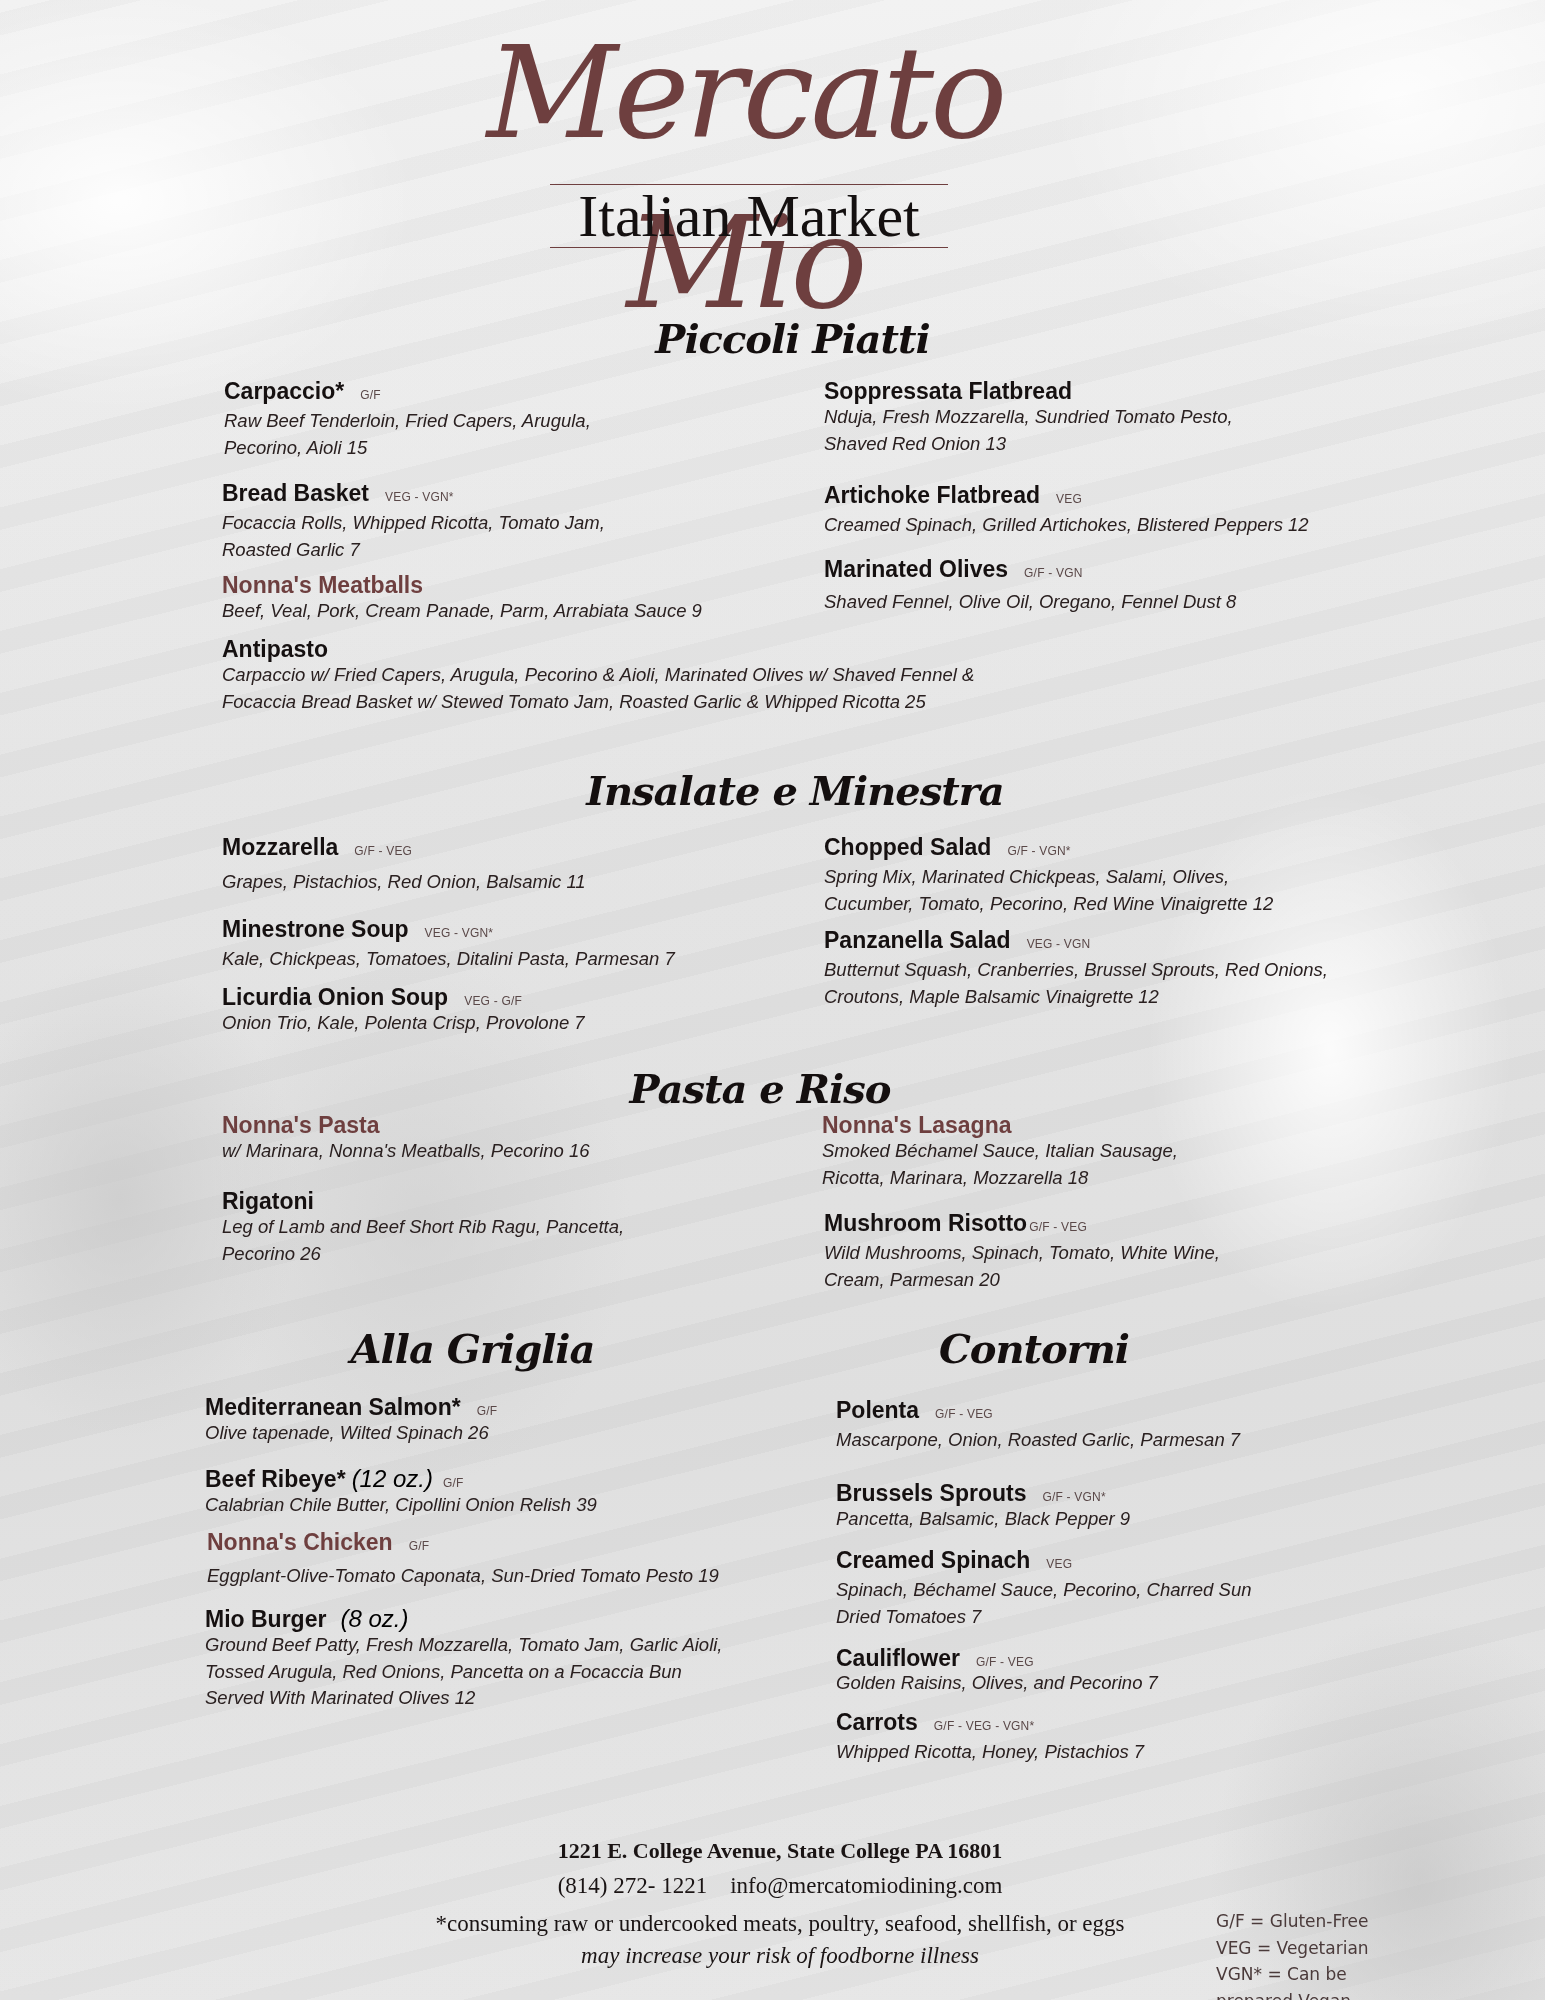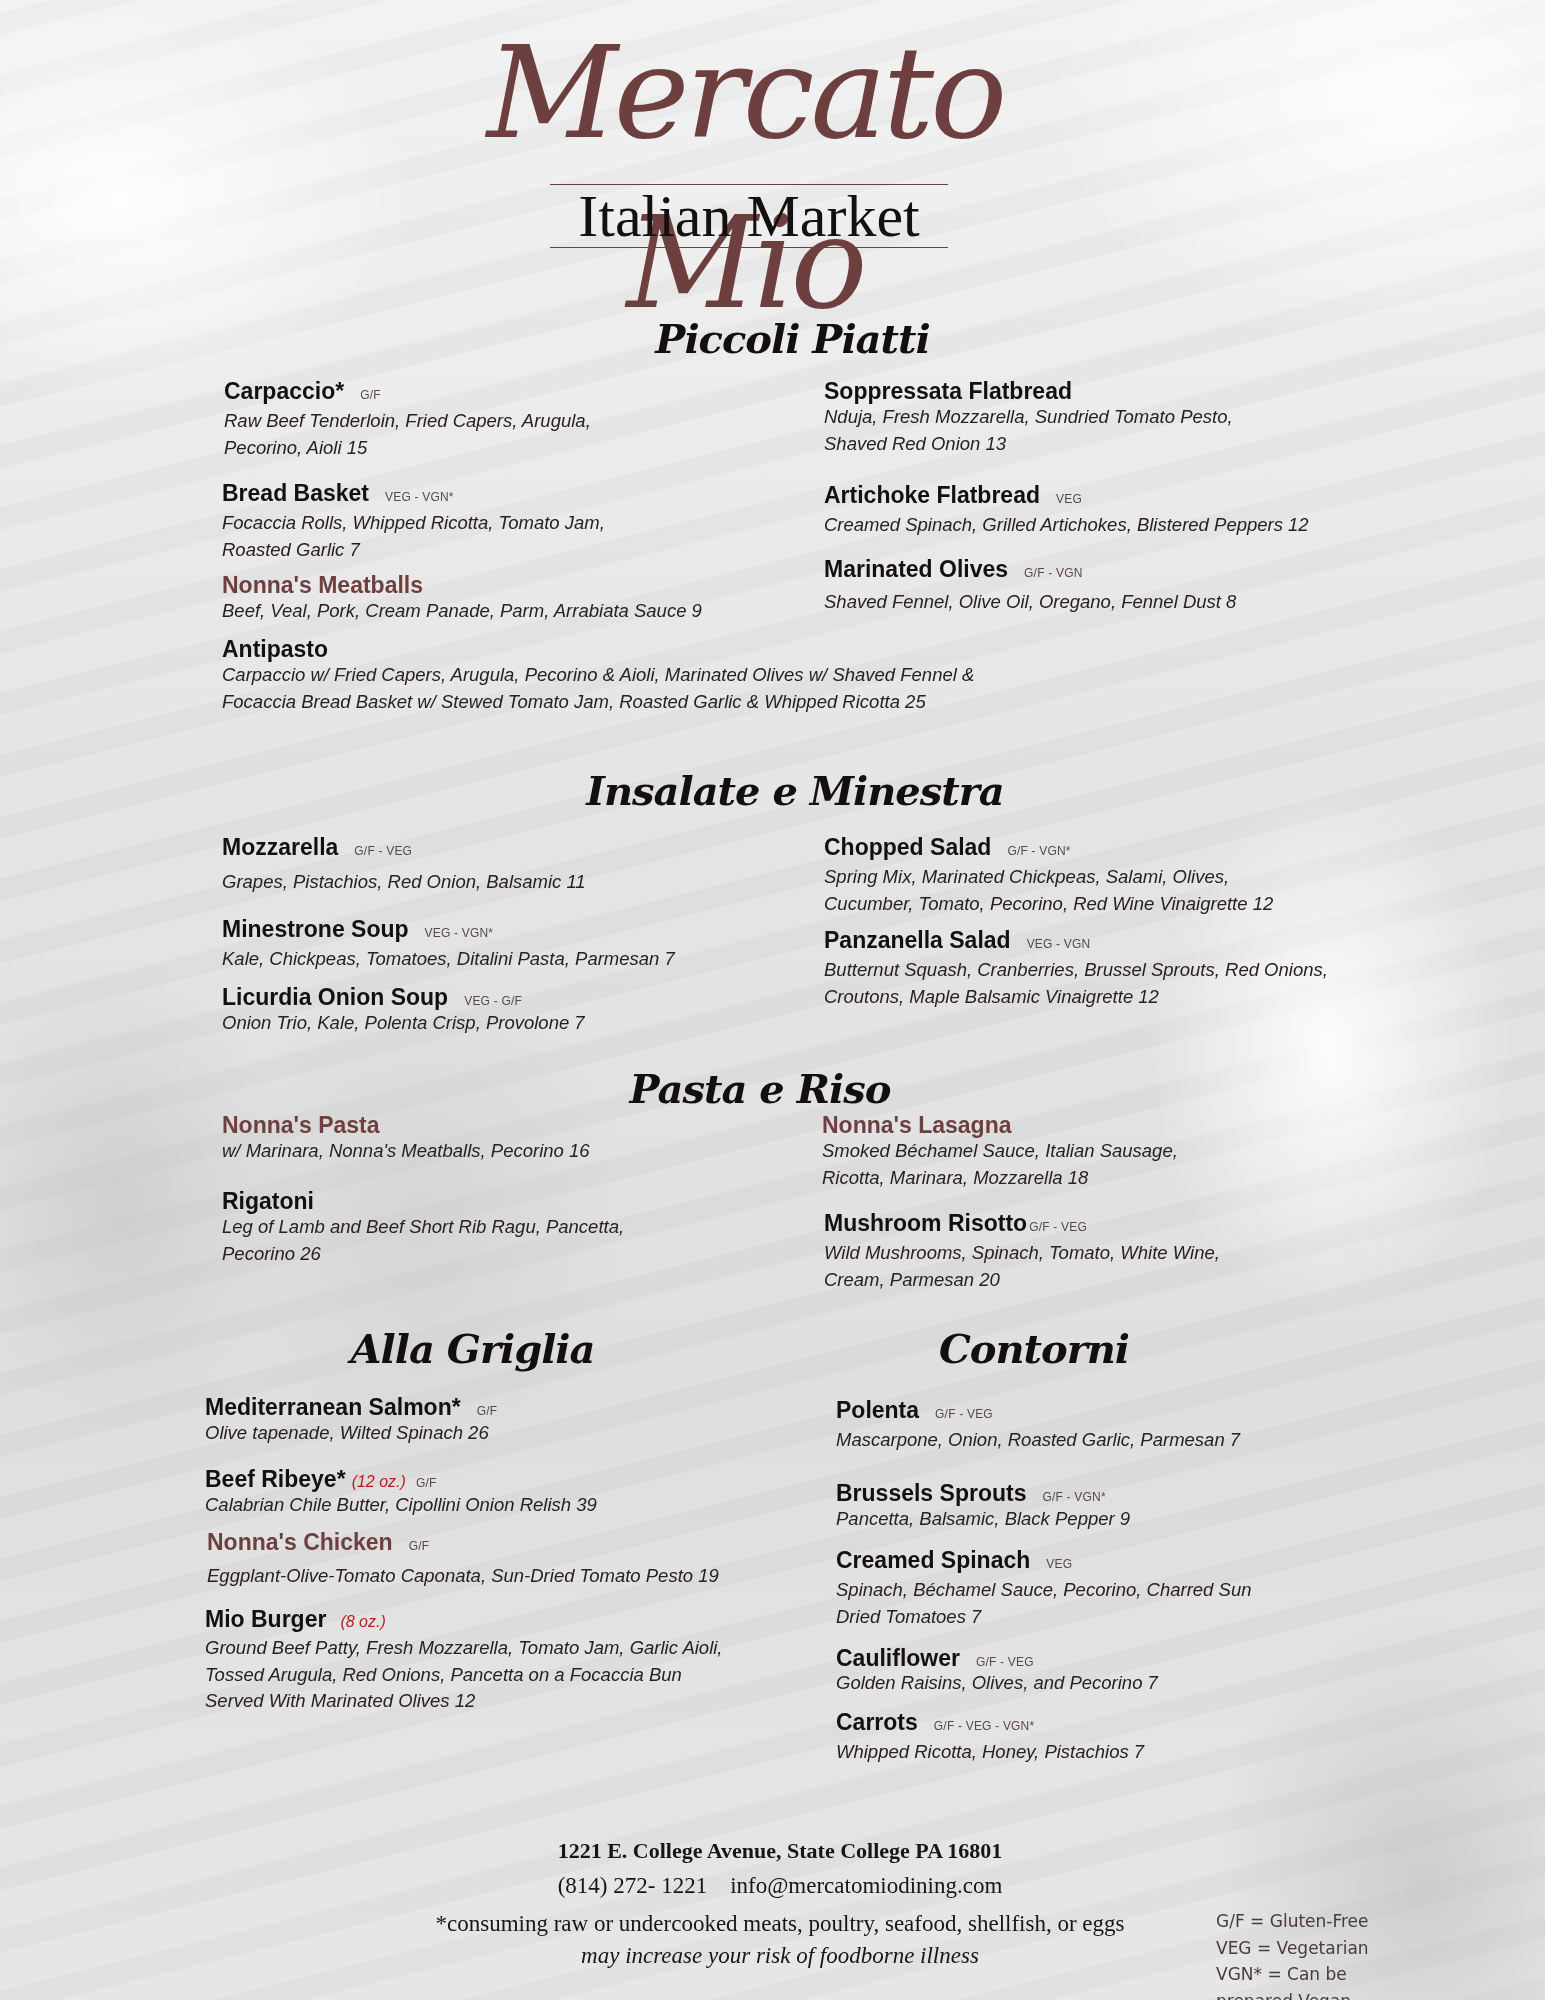--- a/index.html
+++ b/index.html
@@ -46,21 +46,21 @@
     font-family: "Liberation Sans", sans-serif; font-weight: bold; font-size: 23px;
     color: #151010; line-height: 26px; white-space: nowrap;
   }
   .item-name.nonna { color: #6e3f3f; }
   .tags {
     font-family: "Liberation Sans", sans-serif; font-size: 12px; color: #5a4848;
     margin-left: 16px; font-weight: normal; letter-spacing: 0.2px;
   }
   .size {
     font-family: "Liberation Sans", sans-serif; font-style: italic; font-weight: normal;
-    font-size: 16px; color: #b91c1c; margin-left: 6px; text-align: center;
+    font-size: 24px; color: #000000; margin-left: 6px; text-align: center;
   }
   .desc {
     font-family: "Liberation Sans", sans-serif; font-style: italic;
     font-size: 18.5px; line-height: 26.5px; color: #2a2020; white-space: nowrap;
   }
   .footer-line {
     font-family: "Liberation Serif", serif; font-size: 23px; color: #1a1414;
     text-align: center; white-space: nowrap;
   }
   .legend { font-family: "DejaVu Sans", sans-serif; font-size: 17px; line-height: 26.5px; color: #4a3a3a; }

